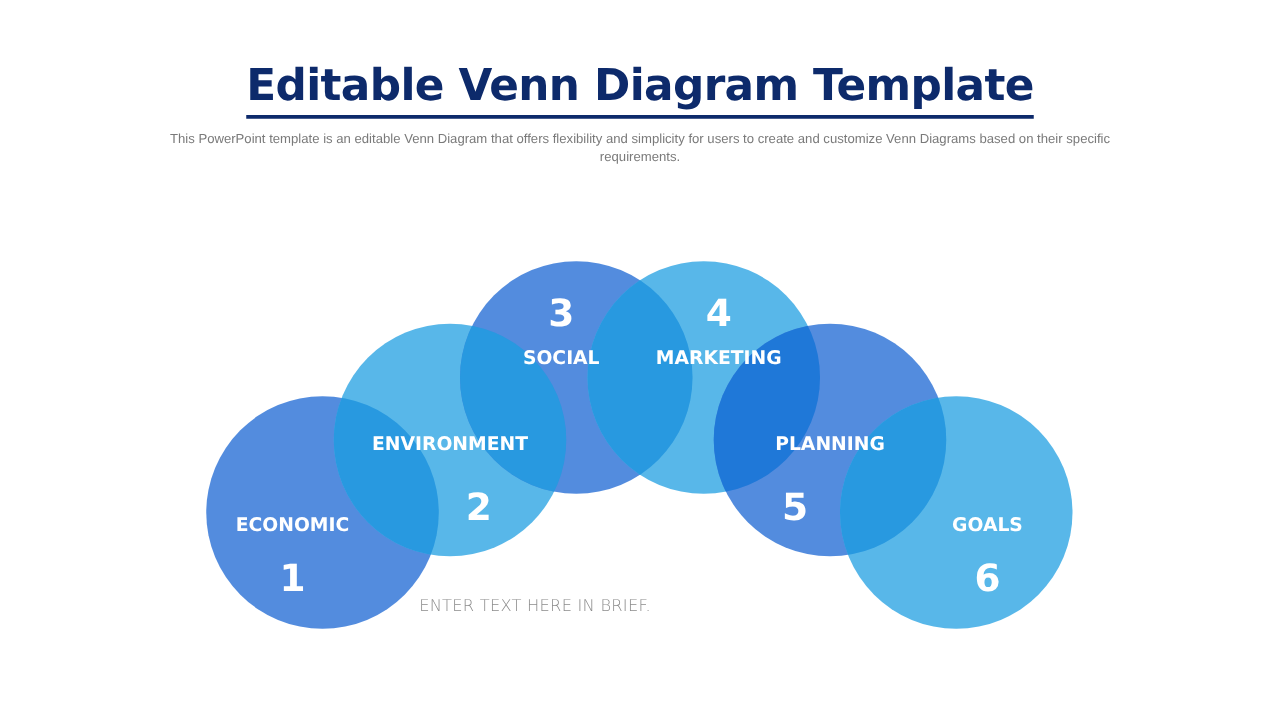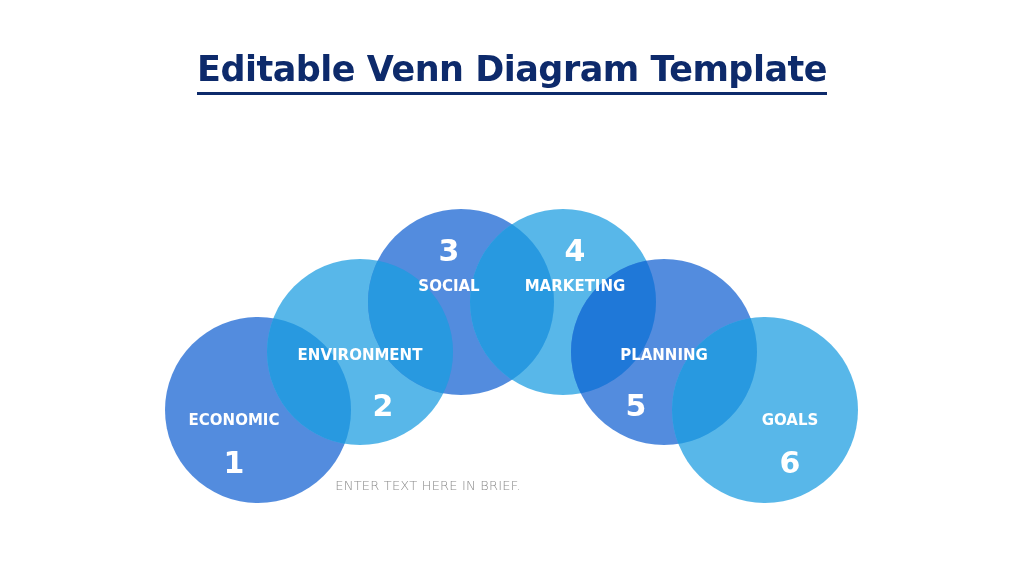--- a/index.html
+++ b/index.html
@@ -73,20 +73,21 @@
   </style>
 </head>
 <body>
 
 <div class="slide">
 
   <div class="title">
     <span>Editable Venn Diagram Template</span>
   </div>
 
+  <div class="subtitle">This PowerPoint  template is an editable Venn Diagram that offers flexibility and simplicity for users to create and customize Venn Diagrams based on their specific requirements.</div>
 
   <svg class="diagram" width="1024" height="576" viewBox="0 0 1024 576">
 
     <g>
       <circle cx="258" cy="410" r="93" fill="#4A86DC" fill-opacity="0.95"></circle>
     </g>
 
     <g>
       <circle cx="360" cy="352" r="93" fill="#4FB3E8" fill-opacity="0.95"></circle>
     </g>

